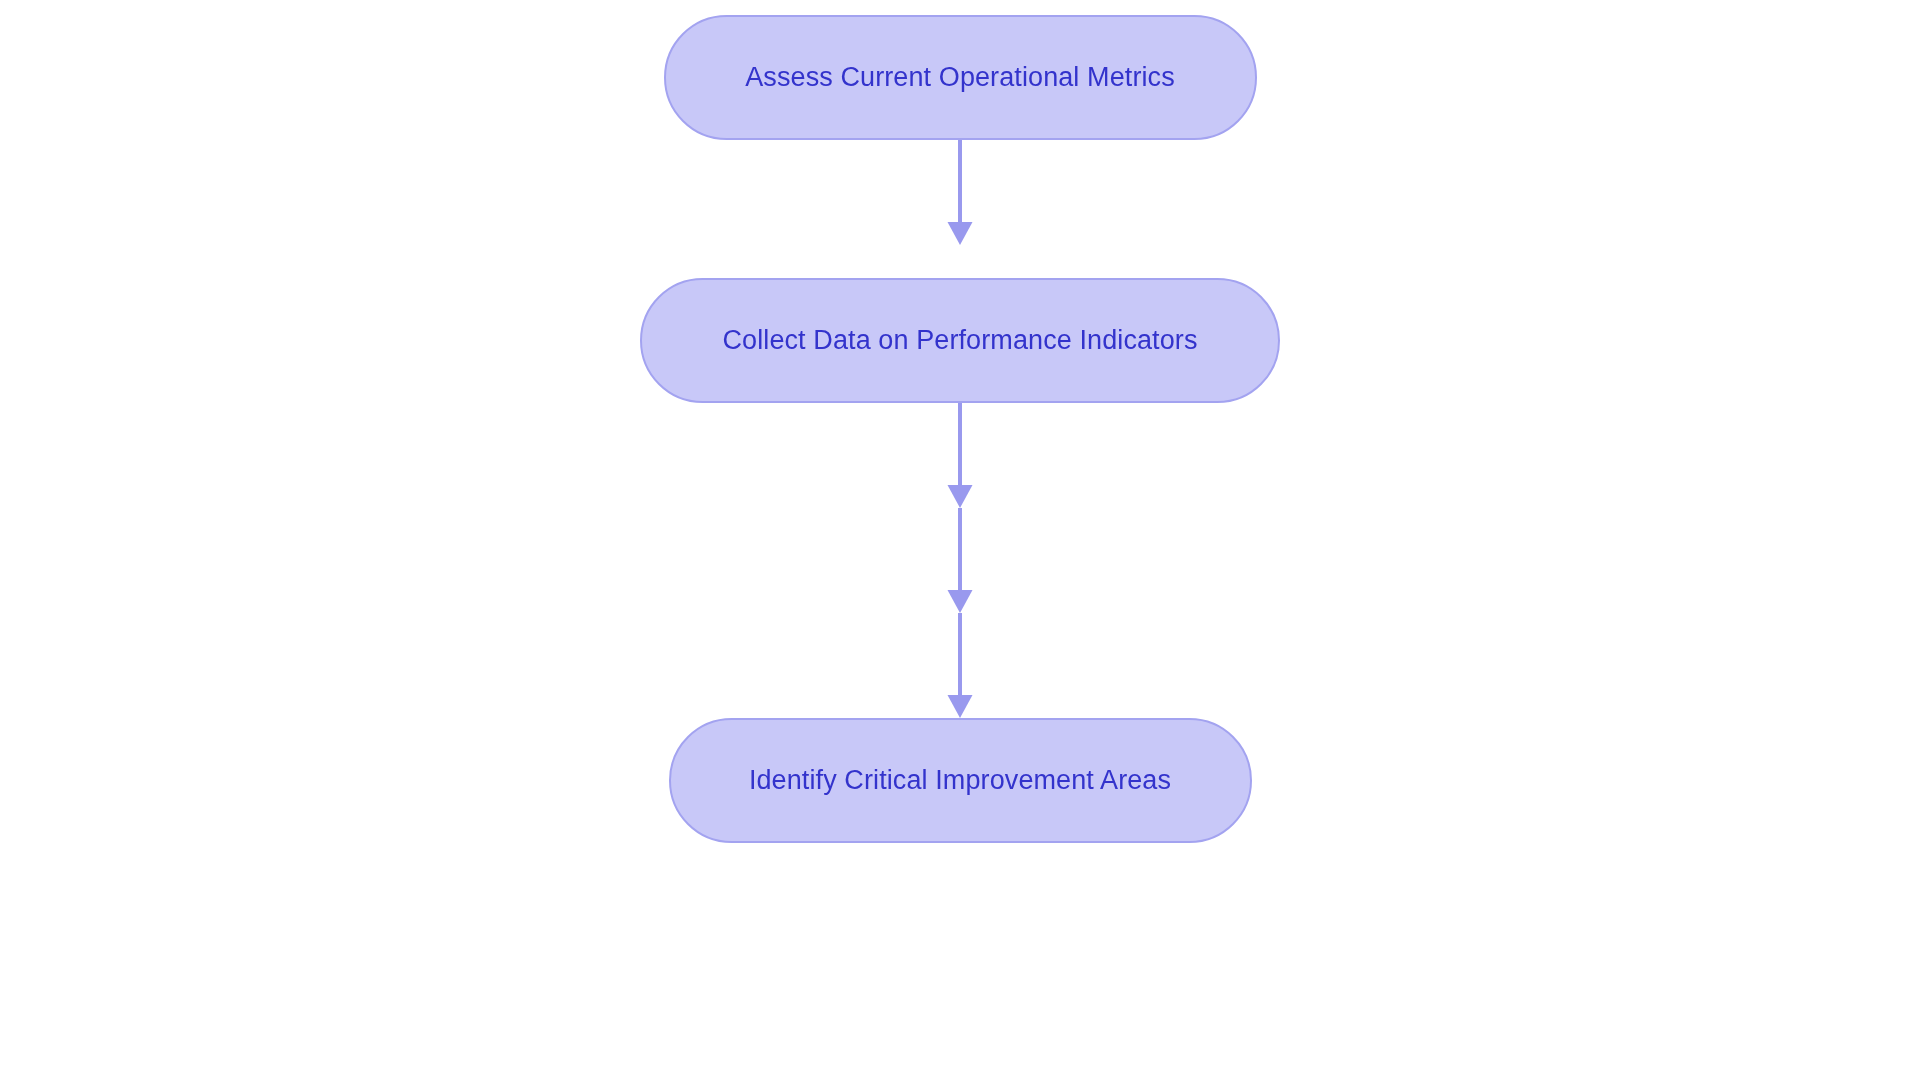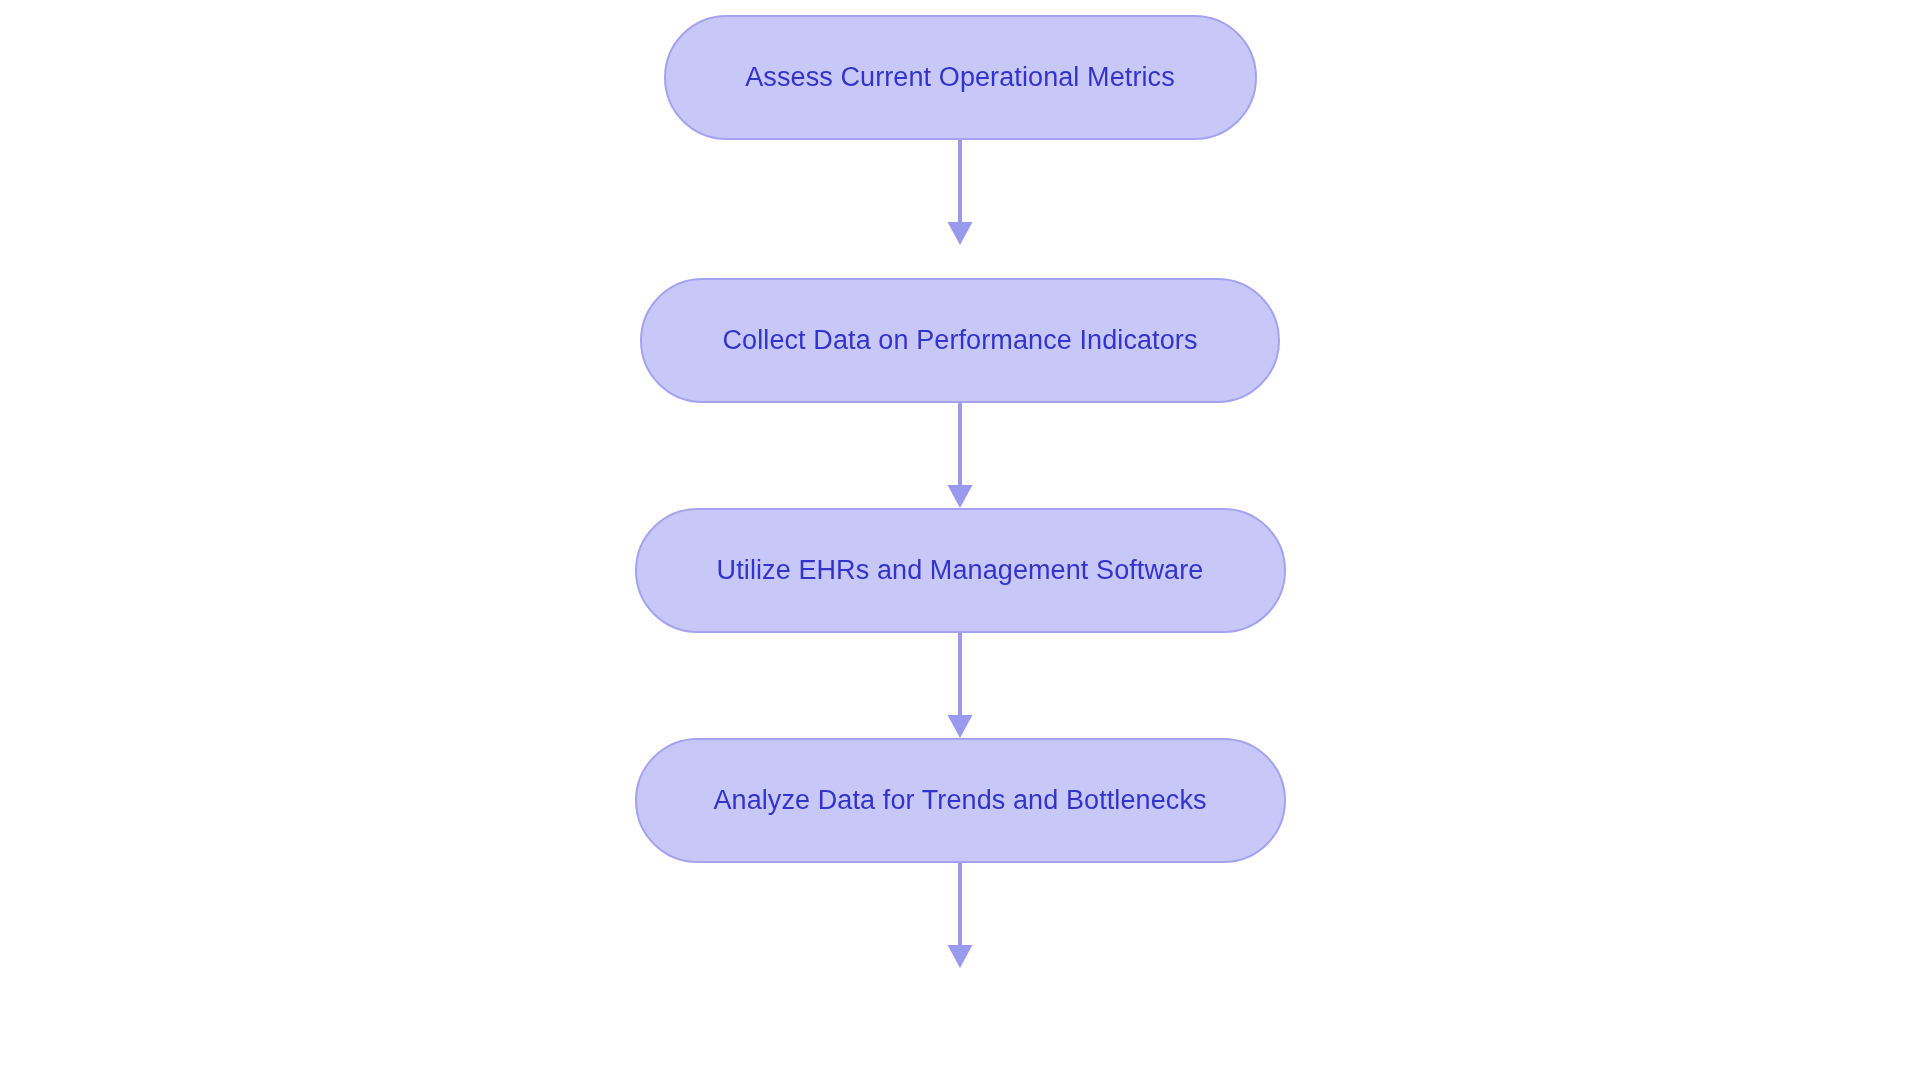--- a/index.html
+++ b/index.html
@@ -96,36 +96,33 @@
     <span class="node-label">Collect Data on Performance Indicators</span>
   </div>
 
   <div class="connector">
     <svg class="conn-svg" viewBox="0 0 26 105" xmlns="http://www.w3.org/2000/svg">
       <line x1="13" y1="0" x2="13" y2="84" stroke="#9999ee" stroke-width="4"></line>
       <polygon points="13,105 0.5,82 25.5,82" fill="#9999ee"></polygon>
     </svg>
   </div>
 
-  <div class="node w3">
-    <span class="node-label">Utilize EHRs and Management Software</span>
-  </div>
-
-  <div class="connector">
-    <svg class="conn-svg" viewBox="0 0 26 105" xmlns="http://www.w3.org/2000/svg">
-      <line x1="13" y1="0" x2="13" y2="84" stroke="#9999ee" stroke-width="4"></line>
-      <polygon points="13,105 0.5,82 25.5,82" fill="#9999ee"></polygon>
-    </svg>
-  </div>
-
-  <div class="node w4">
-    <span class="node-label">Analyze Data for Trends and Bottlenecks</span>
-  </div>
 
   <div class="connector">
     <svg class="conn-svg" viewBox="0 0 26 105" xmlns="http://www.w3.org/2000/svg">
       <line x1="13" y1="0" x2="13" y2="84" stroke="#9999ee" stroke-width="4"></line>
       <polygon points="13,105 0.5,82 25.5,82" fill="#9999ee"></polygon>
     </svg>
   </div>
 
 
+  <div class="connector">
+    <svg class="conn-svg" viewBox="0 0 26 105" xmlns="http://www.w3.org/2000/svg">
+      <line x1="13" y1="0" x2="13" y2="84" stroke="#9999ee" stroke-width="4"></line>
+      <polygon points="13,105 0.5,82 25.5,82" fill="#9999ee"></polygon>
+    </svg>
+  </div>
+
+  <div class="node w5">
+    <span class="node-label">Identify Critical Improvement Areas</span>
+  </div>
+
 </div>
 
 </body></html>

